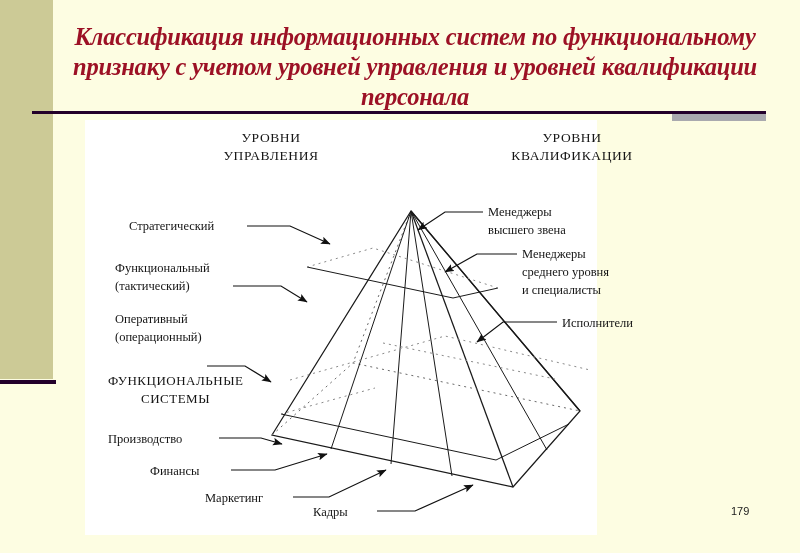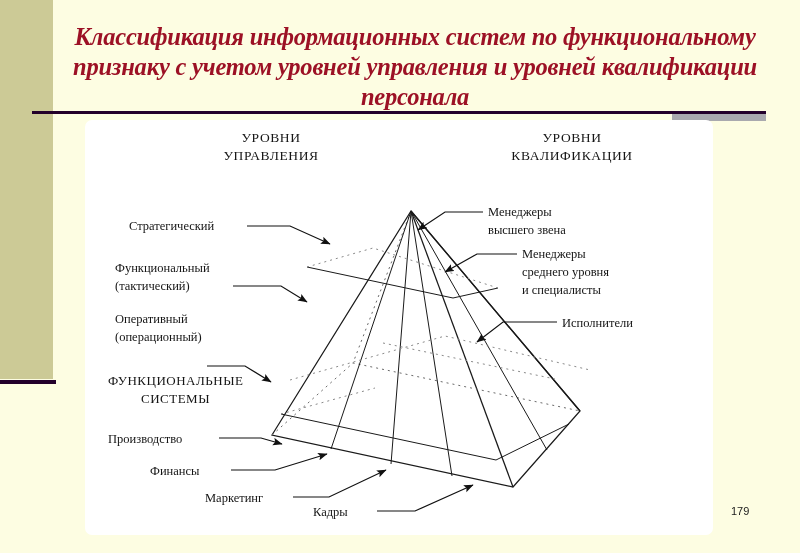--- a/index.html
+++ b/index.html
@@ -37,23 +37,22 @@
     font-family:"Liberation Serif", serif;
     font-weight:bold;
     font-style:italic;
     font-size:24.5px;
     line-height:30px;
     letter-spacing:-0.2px;
   }
 
   
   .picture-panel{
-    position:absolute;left:85px;top:120px;width:628px;height:415px;
+    position:absolute;left:85px;top:120px;width:512px;height:415px;
     background:#ffffff;
-    border-radius:7px;
   }
   .picture-panel svg{display:block;}
 
   .pagenum{
     position:absolute;left:731px;top:505px;
     font-family:"Liberation Sans", sans-serif;
     font-size:11px;color:#1a1a1a;
   }
 
   

